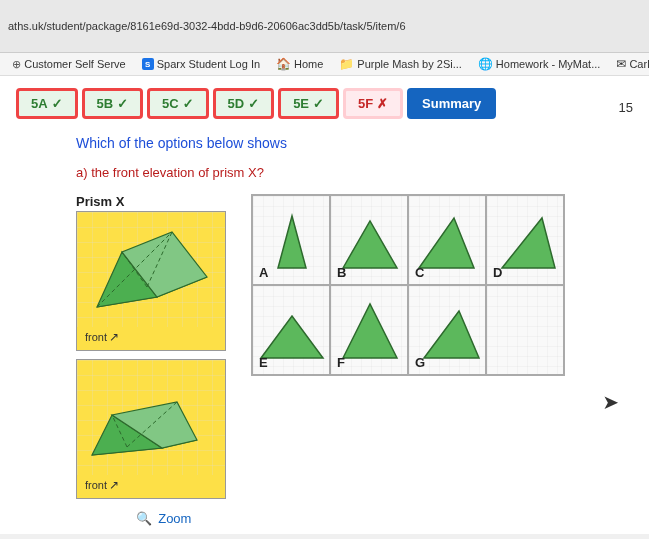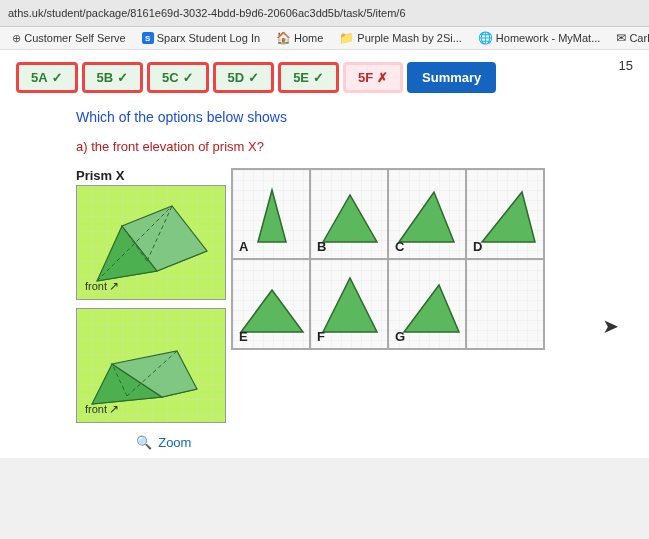--- a/index.html
+++ b/index.html
@@ -1,21 +1,21 @@
 <!DOCTYPE html>
 <html><head>
   <meta charset="utf-8">
   <style>
     * { margin: 0; padding: 0; box-sizing: border-box; }
     body { font-family: Arial, sans-serif; background: #f0f0f0; width: 649px; height: 539px; overflow: hidden; font-size: 13px; }
 
     
     .browser-bar {
       background: #e8e8e8;
-      padding: 7px 8px;
+      padding: 20px 8px;
       font-size: 11px;
       color: #333;
       border-bottom: 1px solid #ccc;
       white-space: nowrap;
       overflow: hidden;
     }
 
     
     .bookmarks-bar {
       background: #f5f5f5;
@@ -42,21 +42,21 @@
     
     .main-content {
       background: white;
       padding: 8px 16px;
       position: relative;
     }
 
     
     .page-num {
       position: absolute;
-      top: 8px;
+      top: 24px;
       right: 16px;
       font-size: 13px;
       color: #333;
     }
 
     
     .tabs-row {
       display: flex;
       align-items: center;
       gap: 4px;
@@ -100,42 +100,43 @@
     .question-sub {
       font-size: 13px;
       color: #b91c1c;
       margin-bottom: 4px;
       line-height: 1.6;
     }
 
     
     .prisms-options-row {
       display: flex;
+      gap: 20px;
       margin-top: 10px;
     }
 
     
     .prisms-col {
       display: flex;
       flex-direction: column;
       gap: 8px;
       min-width: 155px;
     }
     .prism-label {
       font-size: 13px;
       font-weight: 600;
       color: #222;
       margin-bottom: 2px;
     }
     .prism-box {
       position: relative;
       width: 150px;
-      height: 115px;
+      height: 140px;
       border: 1px solid #999;
-      background: #bef264;
+      background: #fde047;
       overflow: hidden;
       padding-left: 38px;
     }
     .front-label {
       position: absolute;
       bottom: 6px;
       left: 8px;
       font-size: 11px;
       color: #333;
       display: flex;

